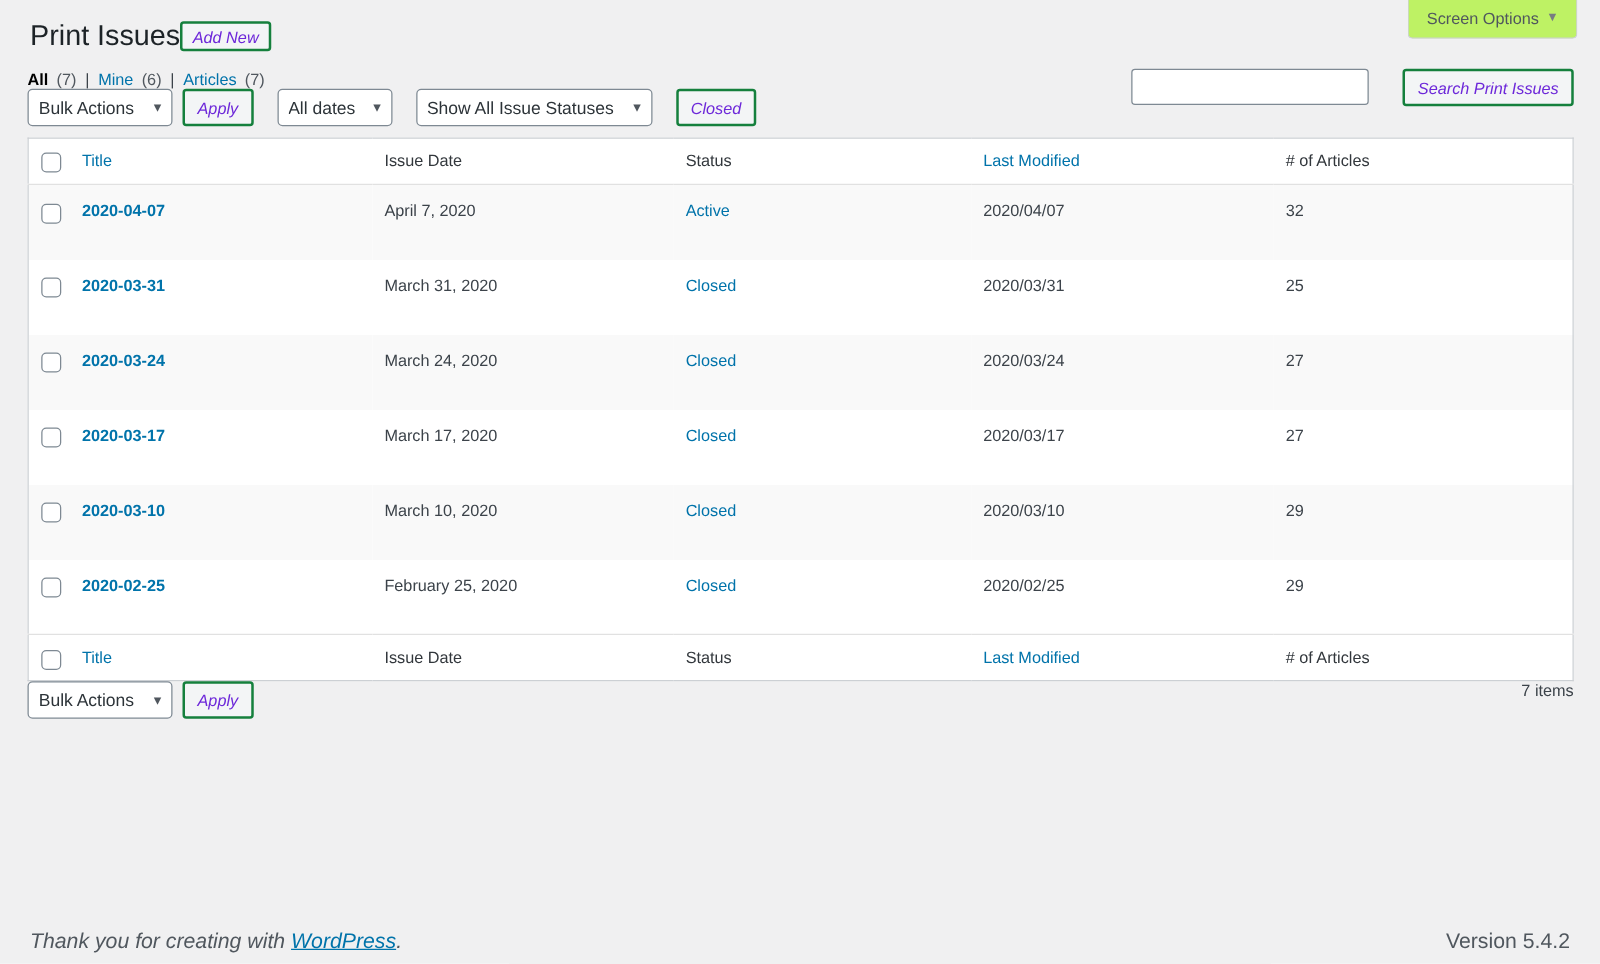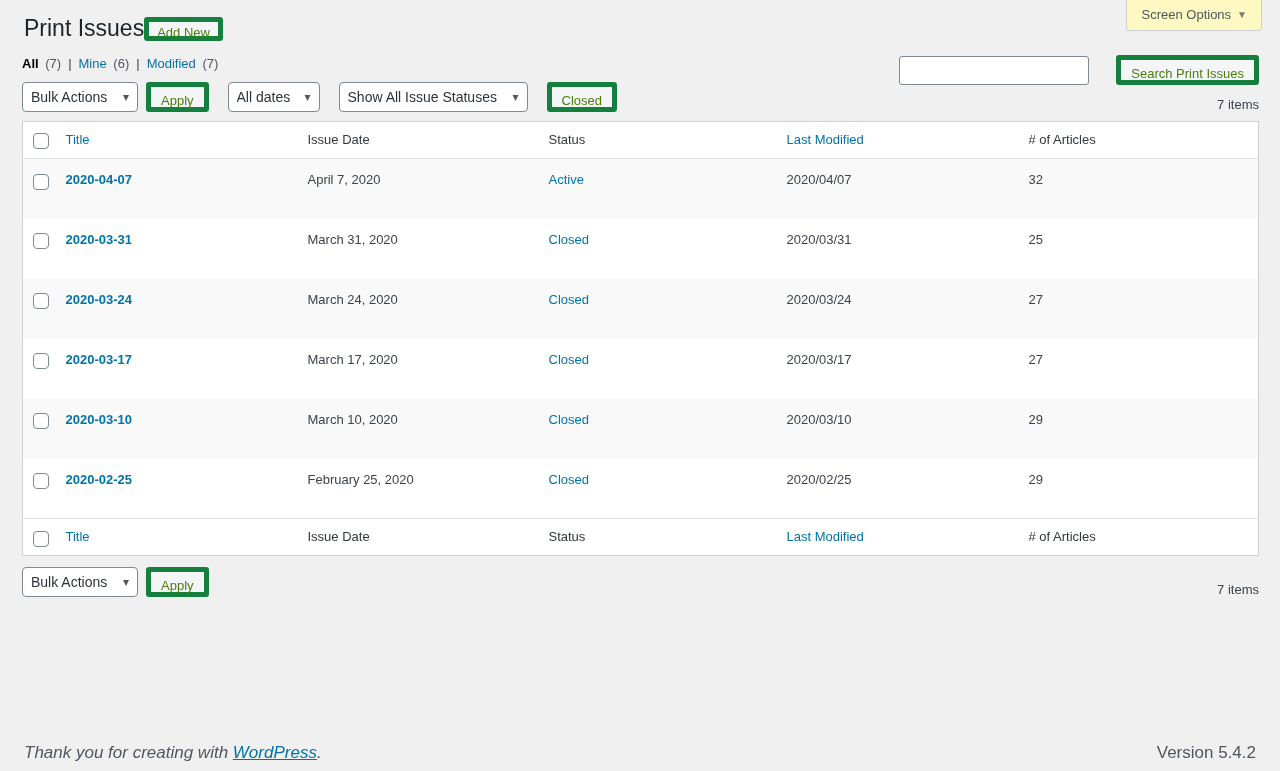--- a/index.html
+++ b/index.html
@@ -14,21 +14,21 @@
     position: relative;
     overflow: hidden;
   }
   a { text-decoration: none; color: #0073aa; cursor: pointer; }
 
   
   .screen-options-tab {
     position: absolute;
     top: 0;
     right: 18px;
-    background: #fef9c3;
+    background: #bef264;
     border: 1px solid #ccd0d4;
     border-top: none;
     border-radius: 0 0 4px 4px;
     padding: 7px 14px 8px;
     color: #50575e;
     font-size: 13px;
     cursor: pointer;
     display: flex;
     align-items: center;
     gap: 6px;
@@ -43,41 +43,42 @@
     align-items: center;
     gap: 0;
     margin: 0;
     padding: 14px 0 0 2px;
   }
   .page-title { font-size: 23px; font-weight: 400; color: #1d2327; line-height: 1.3; }
 
   .button {
     display: inline-block;
     background: #f3f5f6;
-    border: 5px solid #15803d;
+    border: 2px solid #15803d;
     border-radius: 3px;
-    color: #4d7c0f;
+    color: #6d28d9;
     font-size: 13px;
     font-family: inherit;
     line-height: 28px;
     height: 30px;
     padding: 0 10px;
     cursor: pointer;
     white-space: nowrap;
+    font-style: italic;
   }
   .button.small { height: 24px; line-height: 22px; padding: 0 8px; }
 
   
   .search-box {
     position: absolute;
     top: 55px;
     right: 21px;
     display: flex;
     gap: 27px;
-    align-items: flex-end;
+    align-items: flex-start;
   }
   .search-box input[type="search"] {
     width: 190px;
     height: 29px;
     border: 1px solid #7e8993;
     border-radius: 3px;
     background: #fff;
     padding: 0 8px;
     font-size: 13px;
     font-family: inherit;
@@ -100,22 +101,21 @@
     color: #3c434a;
     margin: 0 7px;
     font-weight: 400;
   }
   .subsubsub .view-link .count { color: #50575e; margin-left: 3px; font-weight: 400; }
   .subsubsub .current { color: #000; font-weight: 700; }
 
   
   .tablenav {
     display: flex;
-    align-items: flex-end;
-    margin-top: 11px;
+    align-items: flex-start;
   }
   .tablenav .gap-sm { margin-right: 8px; }
   .tablenav .gap-lg { margin-right: 19px; }
   .select-wrap { position: relative; display: inline-flex; }
   .select-wrap select {
     appearance: none;
     -webkit-appearance: none;
     height: 30px;
     border: 1px solid #7e8993;
     border-radius: 4px;
@@ -226,21 +226,21 @@
       </a>
     </li>
     <li>
       <a class="view-link">
         <span>Mine</span>
         <span class="count">(6)</span>
       </a>
     </li>
     <li>
       <a class="view-link">
-        <span>Modified</span>
+        <span>Articles</span>
         <span class="count">(7)</span>
       </a>
     </li>
   </ul>
 
   <div class="tablenav top">
     <span class="select-wrap gap-sm">
       <select>
         <option>Bulk Actions</option>
       </select>

